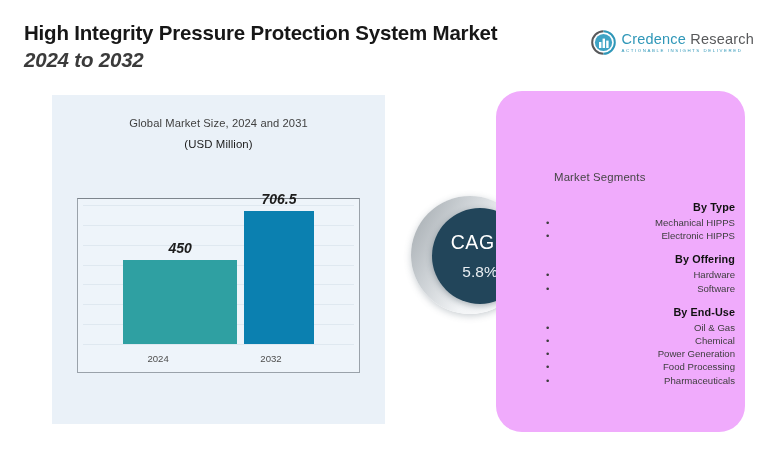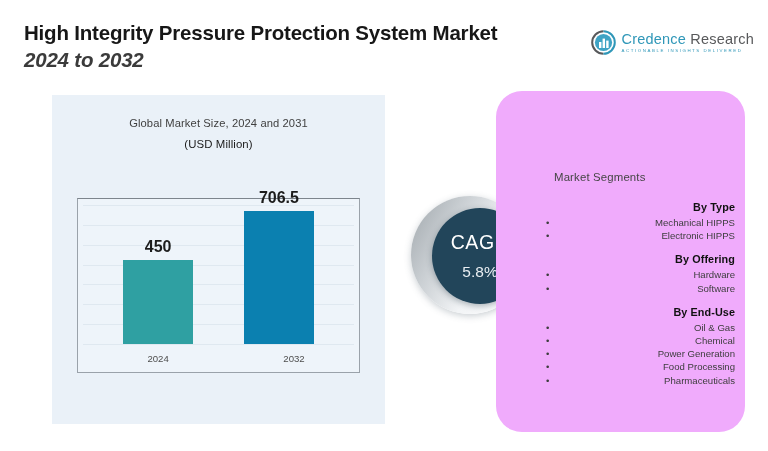--- a/index.html
+++ b/index.html
@@ -145,24 +145,25 @@
   .bar-rect {
     position: absolute;
     left: 0;
     bottom: 0;
     width: 100%;
   }
   .bar-value {
     position: absolute;
     left: 50%;
     transform: translateX(-50%);
-    font-size: 16px;
+    font-size: 14px;
     font-weight: bold;
     color: #1c1c1c;
     white-space: nowrap;
+    font-style: italic;
   }
   .bar-label {
     position: absolute;
     left: 50%;
     transform: translateX(-50%);
     bottom: 8px;
     font-size: 9.6px;
     color: #4e4e4e;
     white-space: nowrap;
   }
@@ -303,30 +304,30 @@
           <div class="gridline" style="top: 6px;"></div>
           <div class="gridline" style="top: 25.8571px;"></div>
           <div class="gridline" style="top: 45.7143px;"></div>
           <div class="gridline" style="top: 65.5714px;"></div>
           <div class="gridline" style="top: 85.4286px;"></div>
           <div class="gridline" style="top: 105.286px;"></div>
           <div class="gridline" style="top: 125.143px;"></div>
           <div class="gridline" style="top: 145px;"></div>
         </div>
       <div class="bars-area" id="bars-layer">
-          <div class="bar" style="left: 45.085px; width: 70px; height: 84px;">
+          <div class="bar" style="left: 45.085px; width: 70px; height: 84px; padding-left: 44px;">
             <div class="bar-rect" style="height: 84px; background: rgb(47, 160, 162);"></div>
             <div class="bar-value" style="bottom: 88px;">450</div>
           </div>
           <div class="bar-label" style="left: 80.085px;">2024</div>
           <div class="bar" style="left: 165.915px; width: 70px; height: 133px;">
             <div class="bar-rect" style="height: 133px; background: rgb(11, 128, 176);"></div>
             <div class="bar-value" style="bottom: 137px;">706.5</div>
           </div>
-          <div class="bar-label" style="left: 216px;">2032</div>
+          <div class="bar-label" style="left: 193px;">2032</div>
         </div>
     </div>
   </div>
 
   <div class="cagr-wrap">
     <div class="cagr-ring"></div>
     <div class="cagr-circle">
       <div class="cagr-label">CAGR</div>
       <div class="cagr-value">5.8%</div>
     </div>

